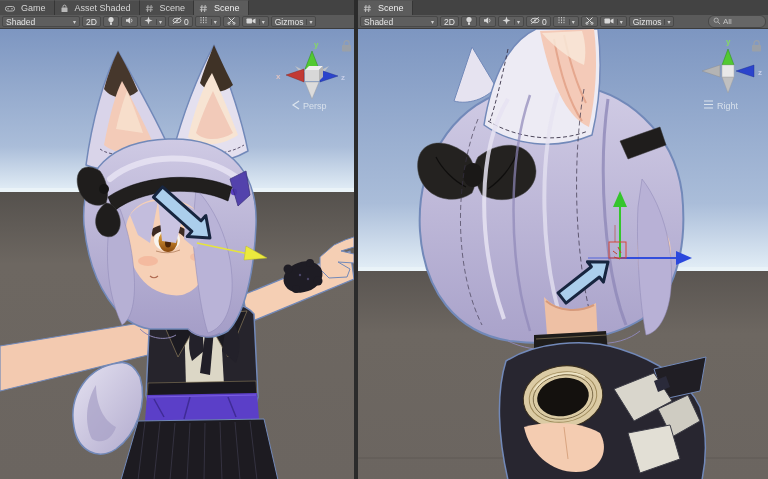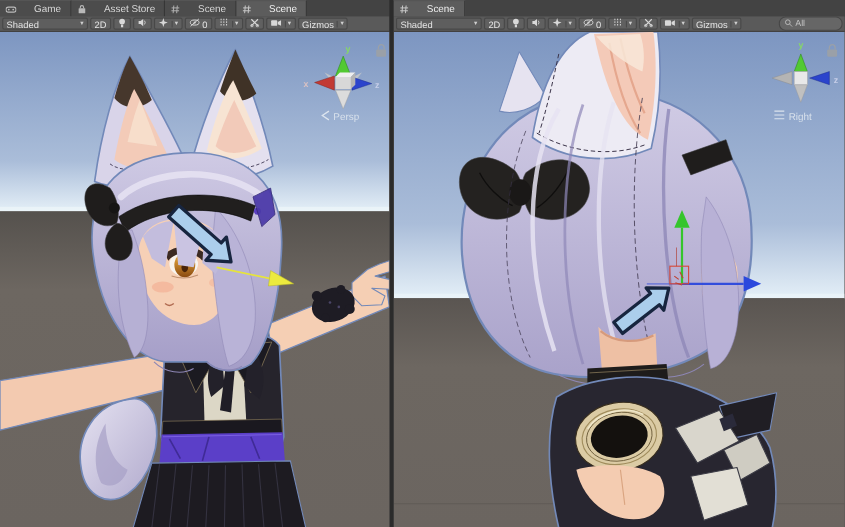--- a/index.html
+++ b/index.html
@@ -5,21 +5,21 @@
   html,body{margin:0;padding:0;background:#3a3a3a;}
   body{width:768px;height:479px;overflow:hidden;font-family:"Liberation Sans",sans-serif;
        -webkit-font-smoothing:antialiased;}
   .root{display:flex;width:768px;height:479px;}
   .panel{display:flex;flex-direction:column;background:#4a4a4a;}
   .panel.left{width:354px;}
   .splitter{width:4px;background:#2b2b2b;}
   .panel.right{width:410px;}
 
   .tabbar{height:15px;background:#434343;display:flex;align-items:stretch;font-size:9px;color:#d6d6d6;}
-  .tab{display:flex;align-items:center;gap:16px;padding:0 8px 0 5px;background:#4c4c4c;
+  .tab{display:flex;align-items:center;gap:6px;padding:0 8px 0 5px;background:#4c4c4c;
        border-right:1px solid #363636;border-top:1px solid #555;white-space:nowrap;}
   .tab.active{background:#5c5c5c;color:#efefef;}
   .tab .ticon{display:flex;align-items:center;}
 
   .toolbar{height:13px;background:#5a5a5a;border-bottom:1px solid #3c3c3c;display:flex;
            align-items:center;font-size:8.5px;color:#e4e4e4;padding:0 2px;gap:2px;}
   .tb{display:flex;align-items:center;height:11px;background:#606060;border:1px solid #484848;
       border-radius:2px;padding:0 3px;gap:2px;box-sizing:border-box;}
   .tb .arrow{font-size:6px;line-height:6px;color:#cfcfcf;}
   .tb .split{border-left:1px solid #4a4a4a;padding-left:2px;margin-left:1px;}
@@ -53,21 +53,21 @@
         </span>
         <span>Game</span>
       </div>
       <div class="tab">
         <span class="ticon">
           <svg width="9" height="9" viewBox="0 0 9 9">
               <rect x="1.5" y="3.5" width="6" height="4.5" rx="0.5" fill="#b9b9b9"></rect>
               <path d="M3,3.5 V2.6 a1.5,1.5 0 0 1 3,0 V3.5" fill="none" stroke="#b9b9b9"></path>
             </svg>
         </span>
-        <span>Asset Store</span>
+        <span>Asset Shaded</span>
       </div>
       <div class="tab">
         <span class="ticon">
           <svg width="9" height="9" viewBox="0 0 9 9">
               <path d="M3,1 L2.4,8 M6.2,1 L5.6,8 M1,3.2 H8 M0.8,5.8 H7.8" stroke="#b0b0b0" stroke-width="0.9" fill="none"></path>
             </svg>
         </span>
         <span>Scene</span>
       </div>
       <div class="tab active">

